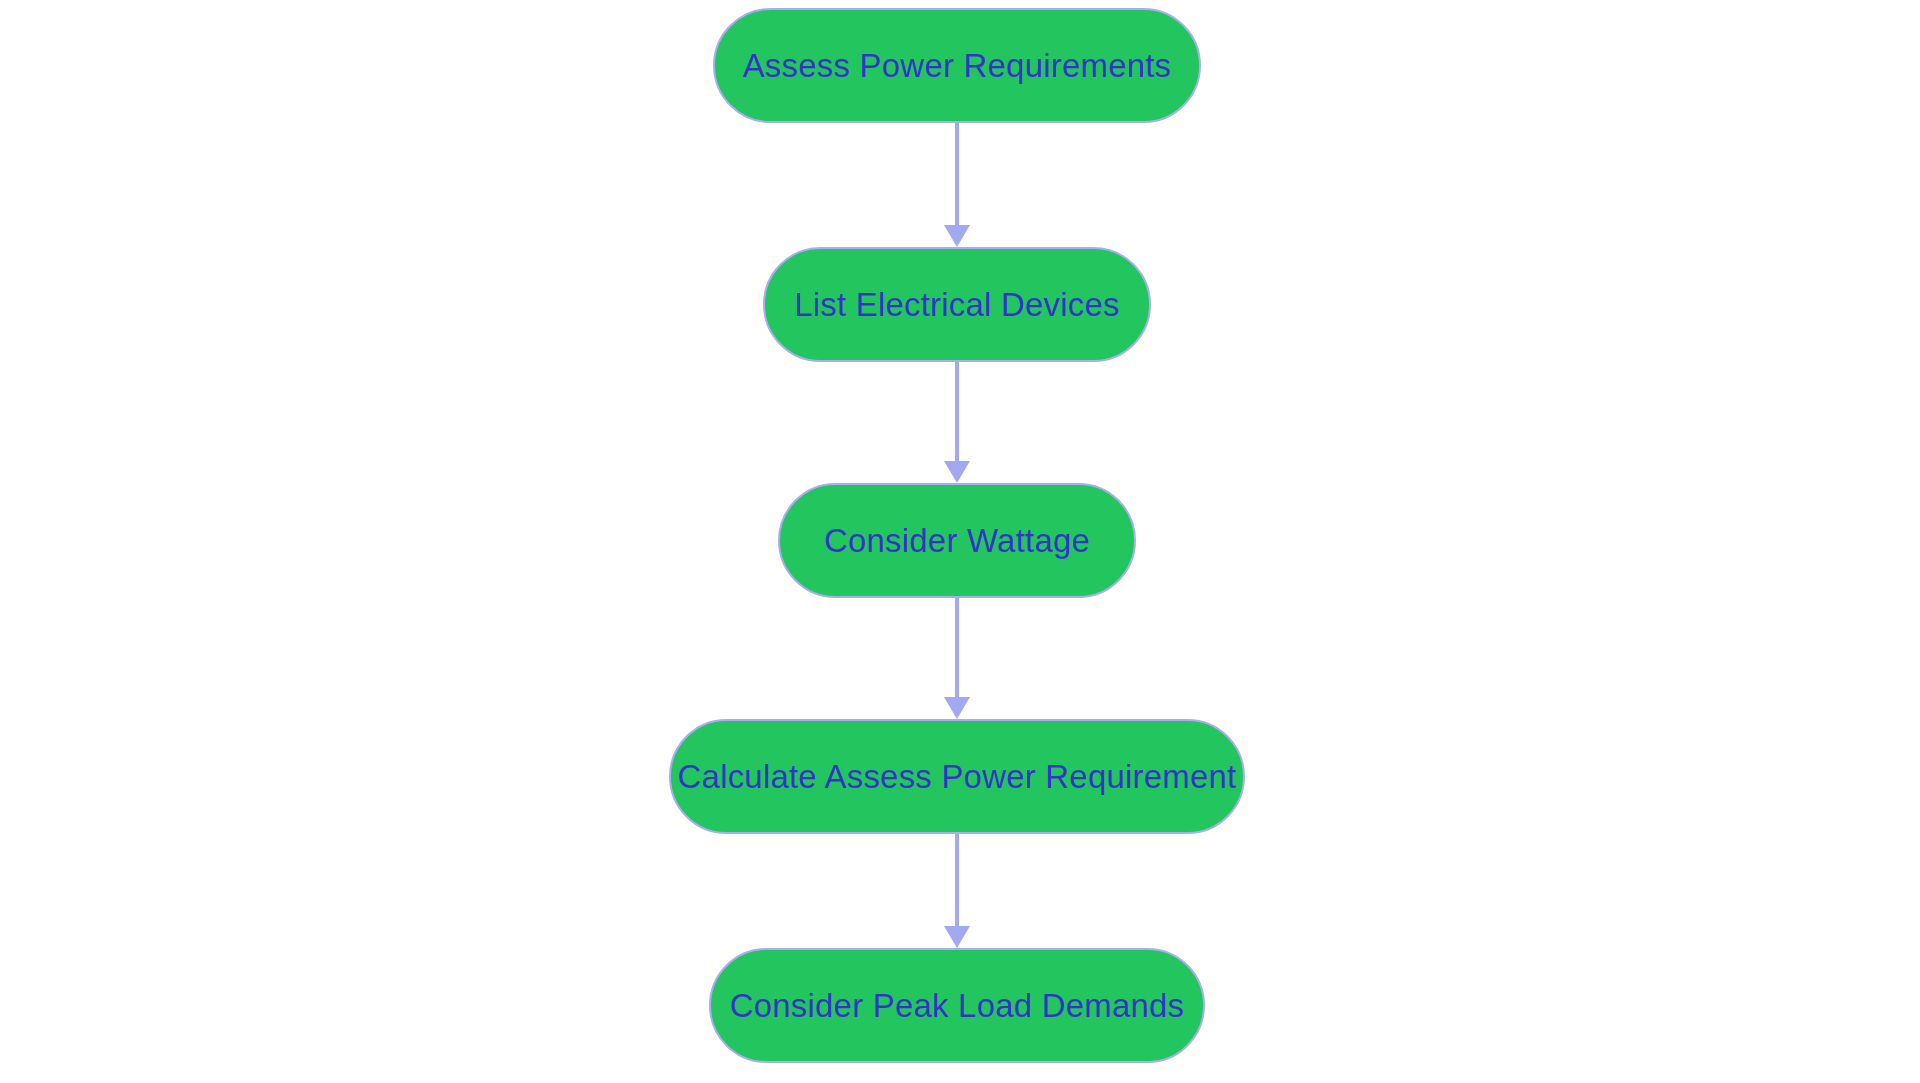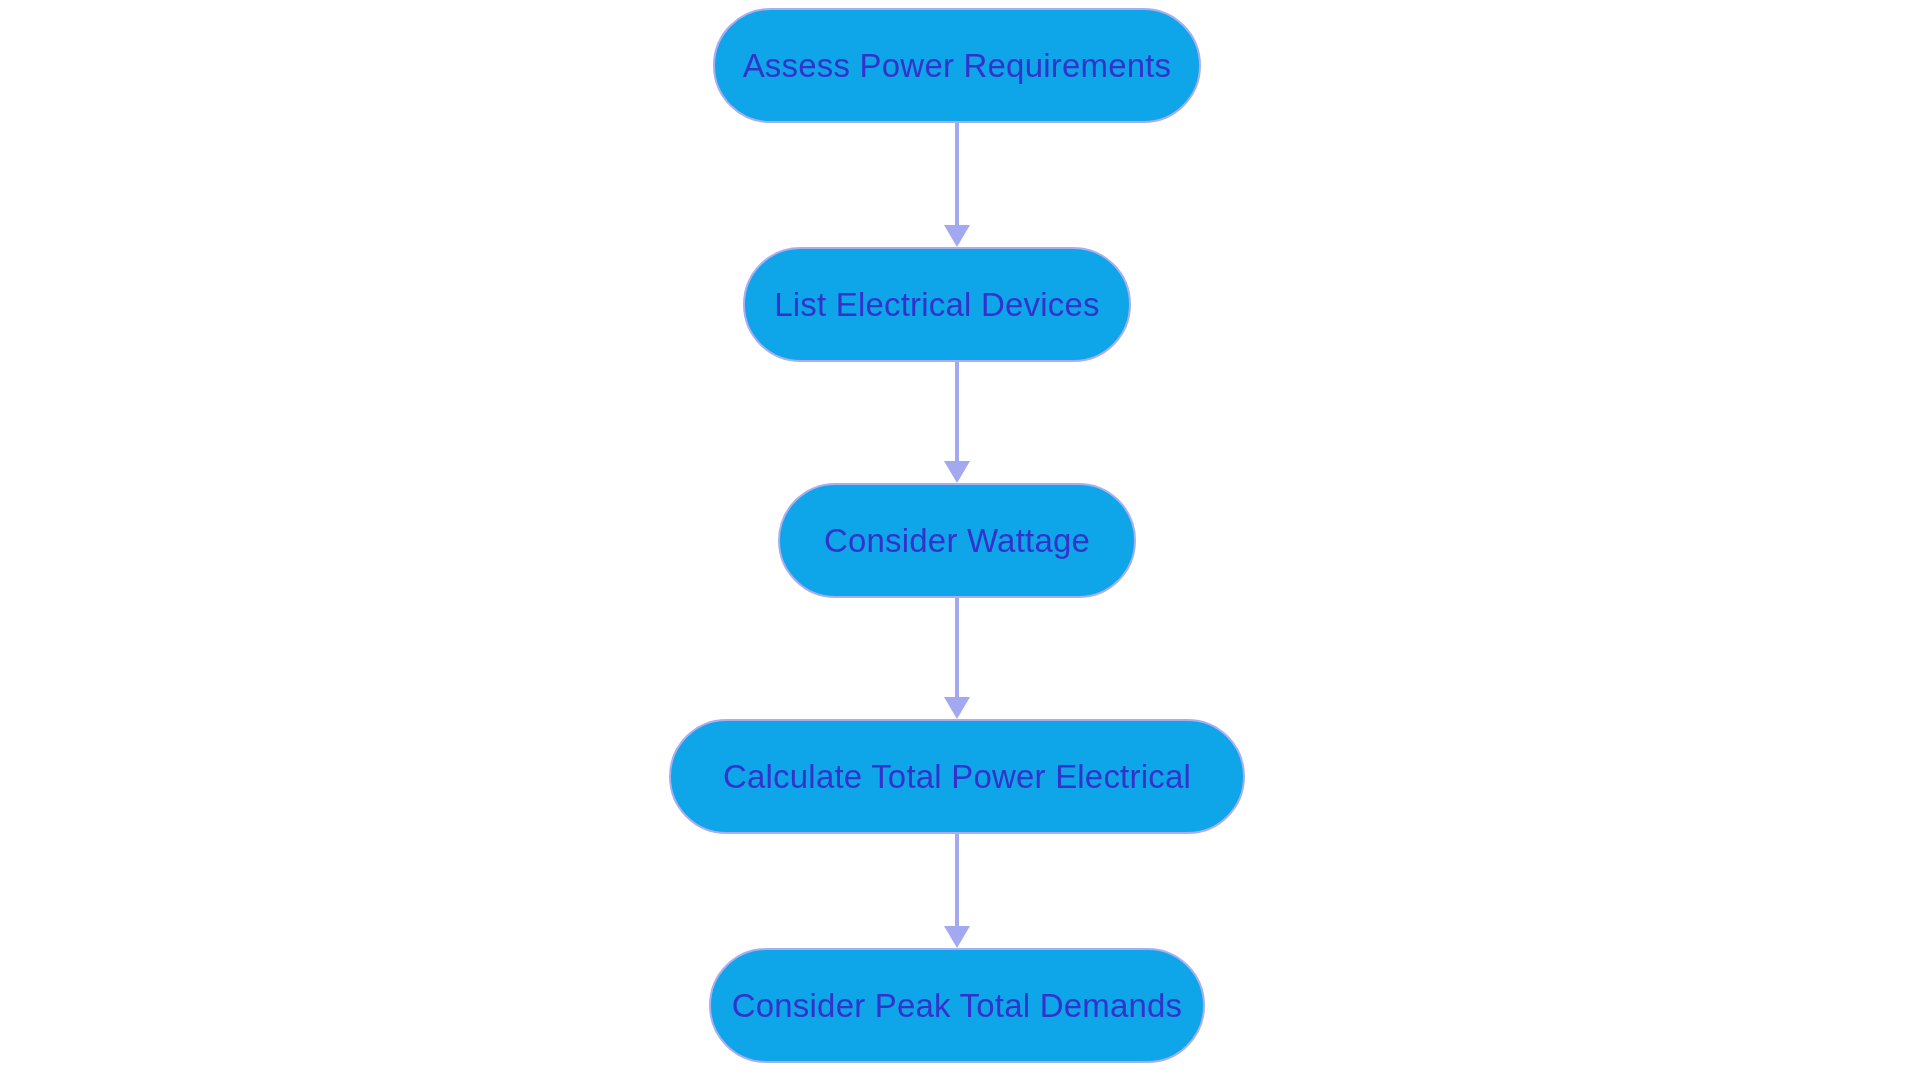--- a/index.html
+++ b/index.html
@@ -21,21 +21,21 @@
     position: absolute;
     left: 0;
     top: 0;
     width: 1920px;
     height: 1083px;
   }
   .node {
     position: absolute;
     box-sizing: border-box;
     height: 115px;
-    background: #0ea5e9;
+    background: #22c55e;
     border: 2px solid #a9aef2;
     border-radius: 60px;
     display: flex;
     align-items: center;
     justify-content: center;
     transform: translateX(-50%);
   }
   .node-label {
     color: #3333cc;
     font-family: "Liberation Sans", sans-serif;
@@ -79,45 +79,45 @@
 
     <div class="node" style="left:957px; top:8px; width:488px;">
       <span class="node-label">Assess Power Requirements</span>
     </div>
 
     <div class="edge" style="left:957px; top:123px; height:124px;">
       <div class="edge-line" style="height:102px;"></div>
       <div class="edge-head"></div>
     </div>
 
-    <div class="node" style="left:937px; top:247px; width:388px;align-items:center;">
+    <div class="node" style="left:957px; top:247px; width:388px;align-items:center;">
       <span class="node-label">List Electrical Devices</span>
     </div>
 
     <div class="edge" style="left:957px; top:362px; height:121px;">
       <div class="edge-line" style="height:99px;"></div>
       <div class="edge-head"></div>
     </div>
 
     <div class="node" style="left:957px; top:483px; width:358px;">
       <span class="node-label">Consider Wattage</span>
     </div>
 
     <div class="edge" style="left:957px; top:598px; height:121px;">
       <div class="edge-line" style="height:99px;"></div>
       <div class="edge-head"></div>
     </div>
 
     <div class="node" style="left:957px; top:719px; width:576px;">
-      <span class="node-label">Calculate Total Power Electrical</span>
+      <span class="node-label">Calculate Assess Power Requirement</span>
     </div>
 
     <div class="edge" style="left:957px; top:834px; height:114px;">
       <div class="edge-line" style="height:92px;"></div>
       <div class="edge-head"></div>
     </div>
 
     <div class="node" style="left:957px; top:948px; width:496px;">
-      <span class="node-label">Consider Peak Total Demands</span>
+      <span class="node-label">Consider Peak Load Demands</span>
     </div>
 
   </div>
 </div>
 
 </body></html>

